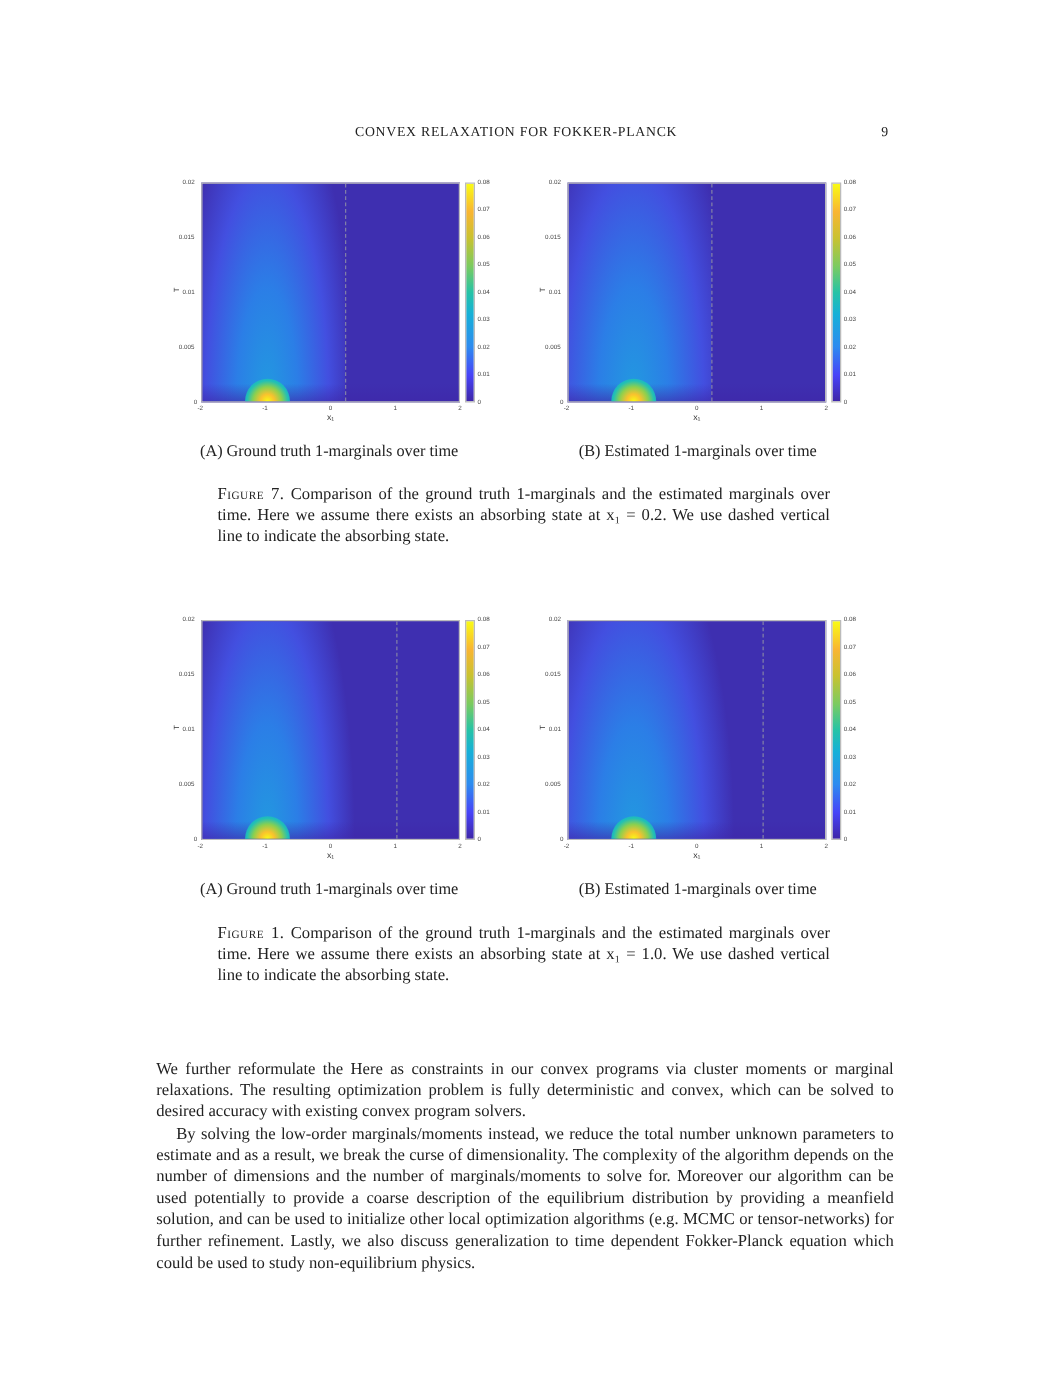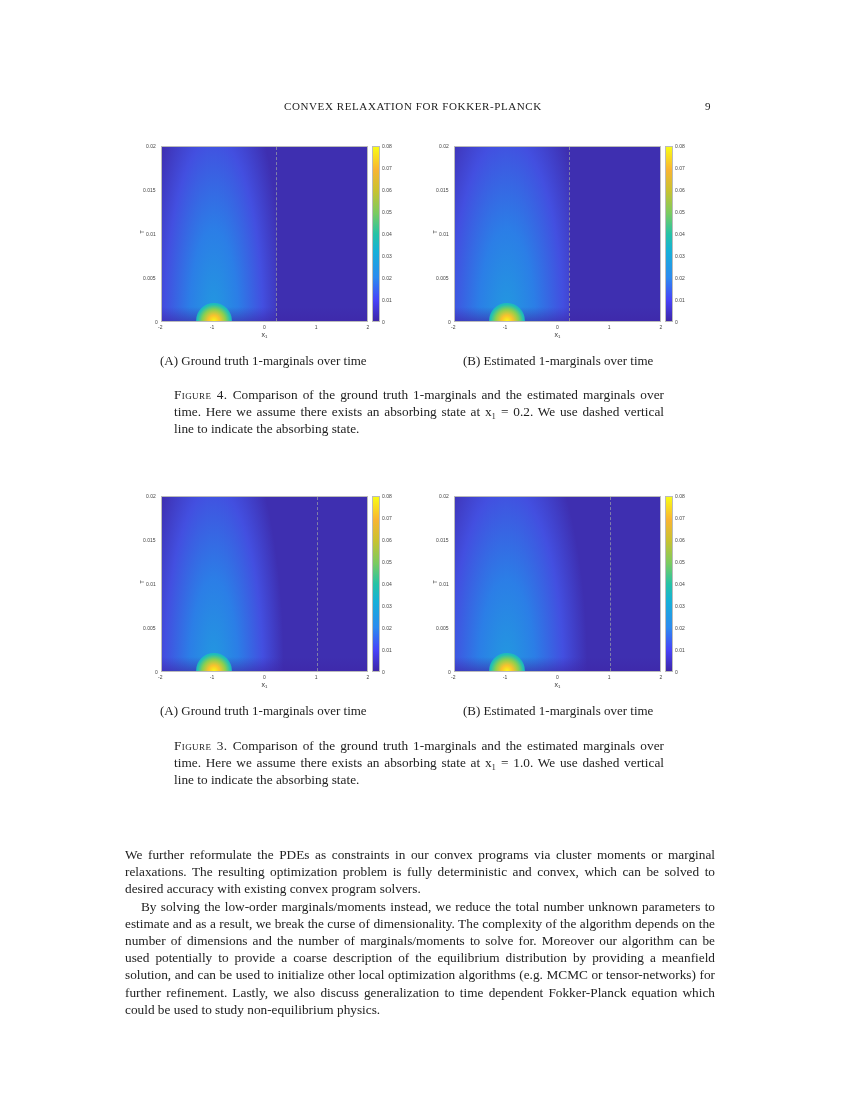--- a/index.html
+++ b/index.html
@@ -155,33 +155,33 @@
 
 <div class="sub" style="left:160px;top:353px;">
   <span class="sc">(A)</span>
   <span>Ground truth 1-marginals over time</span>
 </div>
 <div class="sub" style="left:463px;top:353px;">
   <span class="sc">(B)</span>
   <span>Estimated 1-marginals over time</span>
 </div>
 <div class="caption" style="top:386px;">
-  <span class="lbl">Figure 4.</span>
+  <span class="lbl">Figure 7.</span>
   <span>Comparison of the ground truth 1-marginals and the estimated marginals over time. Here we assume there exists an absorbing state at x₁ = 0.2. We use dashed vertical line to indicate the absorbing state.</span>
 </div>
 
 <div class="sub" style="left:160px;top:703px;">
   <span class="sc">(A)</span>
   <span>Ground truth 1-marginals over time</span>
 </div>
 <div class="sub" style="left:463px;top:703px;">
   <span class="sc">(B)</span>
   <span>Estimated 1-marginals over time</span>
 </div>
 <div class="caption" style="top:737px;">
-  <span class="lbl">Figure 3.</span>
+  <span class="lbl">Figure 1.</span>
   <span>Comparison of the ground truth 1-marginals and the estimated marginals over time. Here we assume there exists an absorbing state at x₁ = 1.0. We use dashed vertical line to indicate the absorbing state.</span>
 </div>
 
 <div class="body-text" style="top:846px;">
-  <p>We further reformulate the PDEs as constraints in our convex programs via cluster moments or marginal relaxations. The resulting optimization problem is fully deterministic and convex, which can be solved to desired accuracy with existing convex program solvers.</p>
+  <p>We further reformulate the Here as constraints in our convex programs via cluster moments or marginal relaxations. The resulting optimization problem is fully deterministic and convex, which can be solved to desired accuracy with existing convex program solvers.</p>
   <p class="indent">By solving the low-order marginals/moments instead, we reduce the total number unknown parameters to estimate and as a result, we break the curse of dimensionality. The complexity of the algorithm depends on the number of dimensions and the number of marginals/moments to solve for. Moreover our algorithm can be used potentially to provide a coarse description of the equilibrium distribution by providing a meanfield solution, and can be used to initialize other local optimization algorithms (e.g. MCMC or tensor-networks) for further refinement. Lastly, we also discuss generalization to time dependent Fokker-Planck equation which could be used to study non-equilibrium physics.</p>
 </div>
 
 </body></html>

